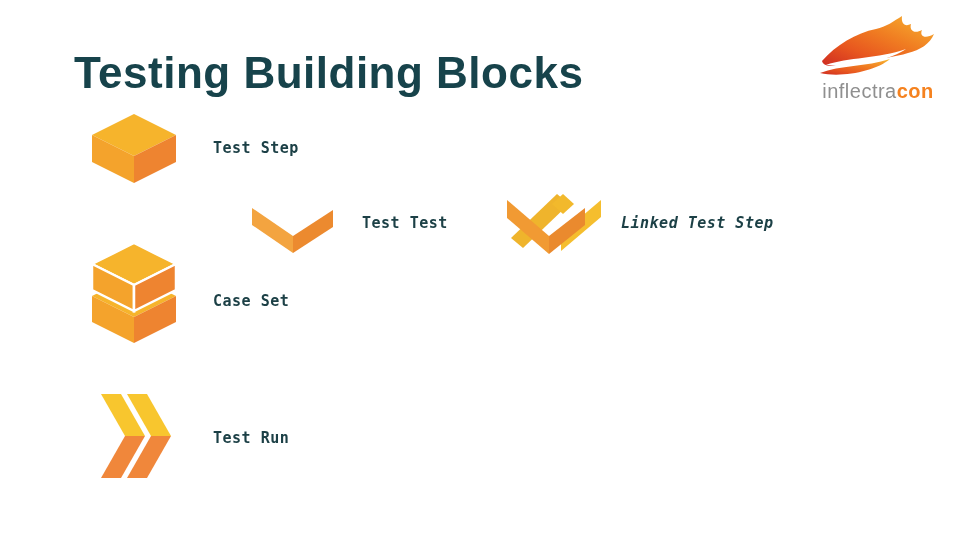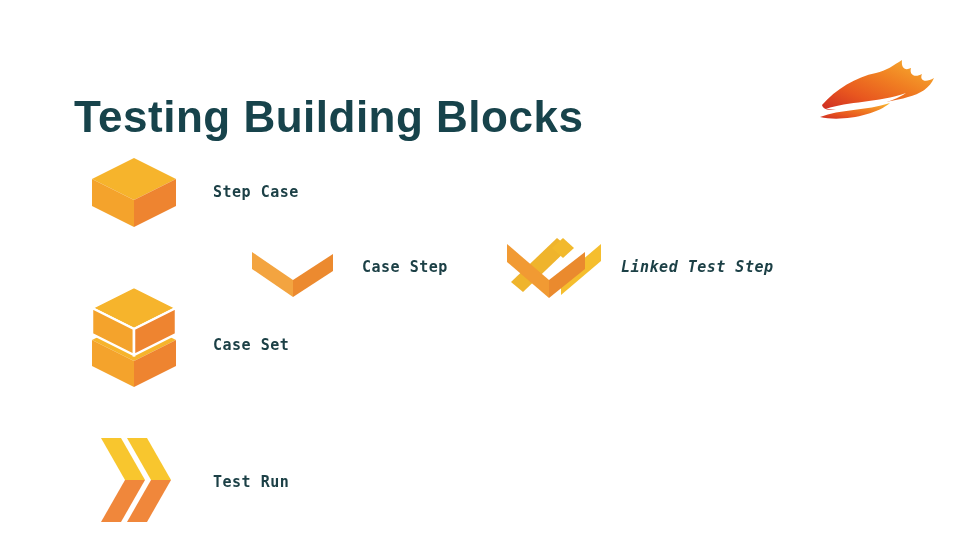--- a/index.html
+++ b/index.html
@@ -1,21 +1,21 @@
 <!DOCTYPE html>
 <html><head>
 <meta charset="utf-8">
 <style>
   html,body{margin:0;padding:0;}
   body{
     width:960px;height:540px;position:relative;overflow:hidden;
     background:#ffffff;
     font-family:"Liberation Sans", sans-serif;
   }
-  .abs{position:absolute;margin-top:44px;}
+  .abs{position:absolute;}
   #slide-title{
     left:74px;top:48px;
     font-size:44px;font-weight:700;letter-spacing:0.5px;
     color:#17434B;
     font-family:"Liberation Sans", sans-serif;
   }
   .block-label{
     font-family:"DejaVu Sans Mono", monospace;
     font-weight:700;
     font-size:15px;
@@ -58,38 +58,41 @@
         <stop offset="0.3" stop-color="#E8571F"></stop>
         <stop offset="0.6" stop-color="#F07E22"></stop>
         <stop offset="0.85" stop-color="#F5A02B"></stop>
         <stop offset="1" stop-color="#F9C337"></stop>
       </linearGradient>
     </defs>
     <path d="M4,45 C18,29 38,17 58,13 C68,11 76,5 84,0 C83,8 87,11 93,8 C91,15 97,18 104,14 C101,21 108,23 116,18 C112,28 102,34 90,37 C64,45 36,43 18,49 C10,51 5,49 4,45 Z" fill="url(#fg)"></path>
     <path d="M8,49 C30,41 60,43 88,33 C70,45 38,51 8,49 Z" fill="#ffffff"></path>
     <path d="M2,57 C22,49 48,51 72,43 C58,55 24,62 2,57 Z" fill="url(#fg)"></path>
   </svg>
+  <div id="logo-text">
+    <span class="gray">inflectra</span><span class="orange">con</span>
+  </div>
 </div>
 
 <div id="icon-test-case" class="abs">
   <svg width="88" height="70" viewBox="0 0 88 70">
     <polygon points="44,0 86,21 44,42 2,21" fill="#F6B42C"></polygon>
     <polygon points="2,21 44,42 44,69 2,48" fill="#F4A32C"></polygon>
     <polygon points="44,42 86,21 86,48 44,69" fill="#EE8430"></polygon>
   </svg>
 </div>
-<div id="label-test-case" class="abs block-label">Step Case</div>
+<div id="label-test-case" class="abs block-label">Test Step</div>
 
 <div id="icon-test-step" class="abs">
   <svg width="85" height="47" viewBox="0 0 85 47">
     <polygon points="2,2 43,30 43,47 2,19" fill="#F3A440"></polygon>
     <polygon points="43,30 83,4 83,21 43,47" fill="#EC8A2F"></polygon>
   </svg>
 </div>
-<div id="label-test-step" class="abs block-label">Case Step</div>
+<div id="label-test-step" class="abs block-label">Test Test</div>
 
 <div id="icon-linked-test-step" class="abs">
   <svg width="98" height="63" viewBox="0 0 98 63">
     <polygon points="52,0 64,10 18,54 6,44" fill="#EFB42C"></polygon>
     <polygon points="96,6 96,23 56,57 56,40" fill="#F5BE2E"></polygon>
     <polygon points="2,6 44,42 44,60 2,24" fill="#F19A33"></polygon>
     <polygon points="44,42 80,14 80,31 44,60" fill="#EA8A2E"></polygon>
     <polygon points="58,0 69,10 58,20 47,10" fill="#F2B92C"></polygon>
   </svg>
 </div>

